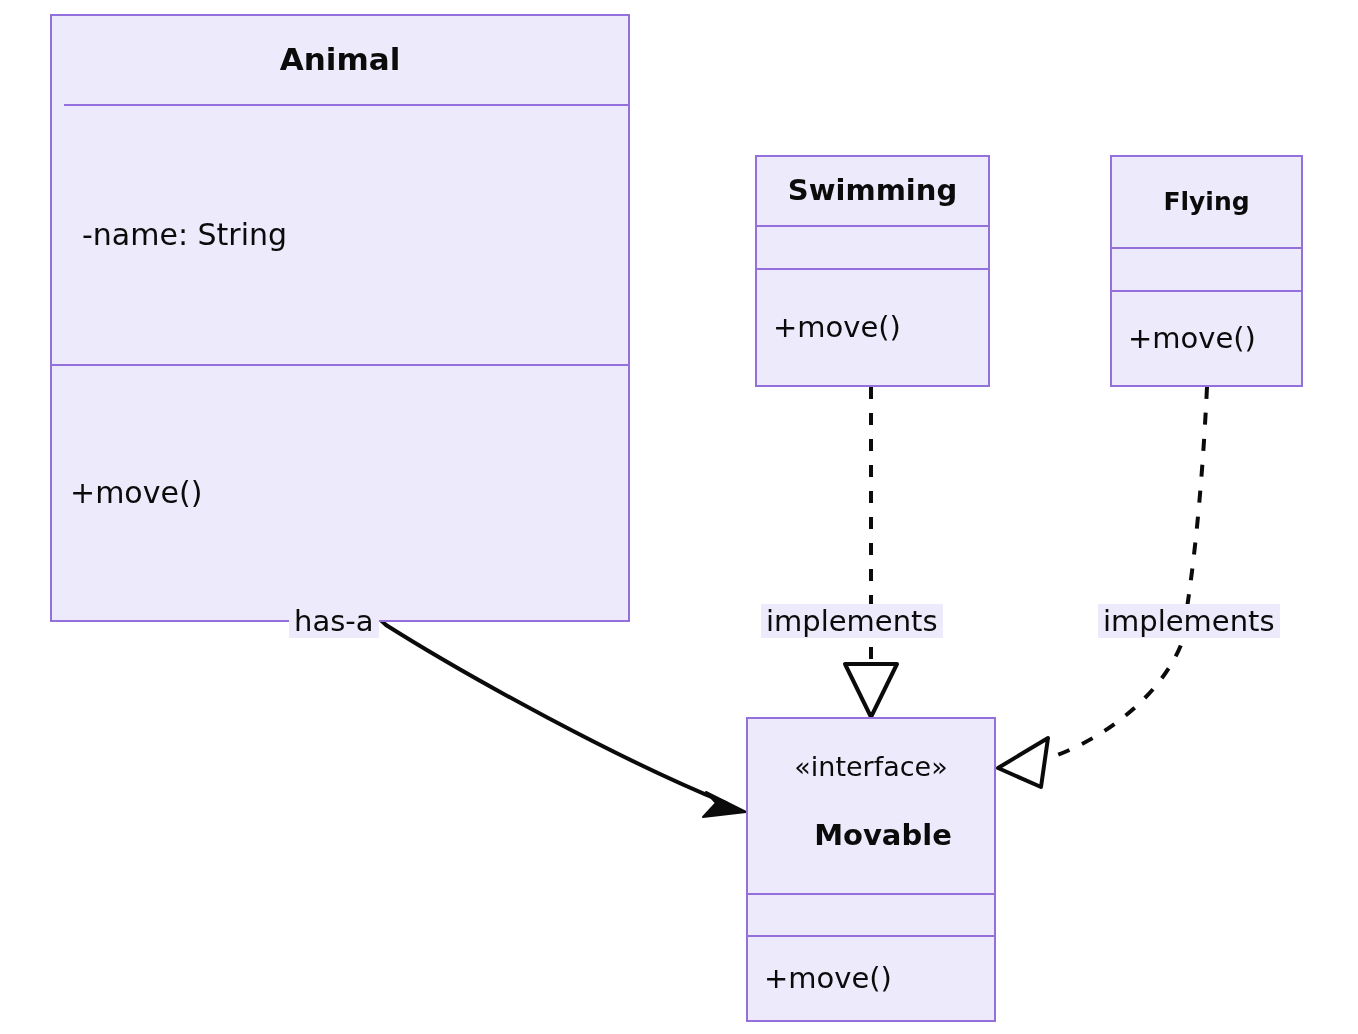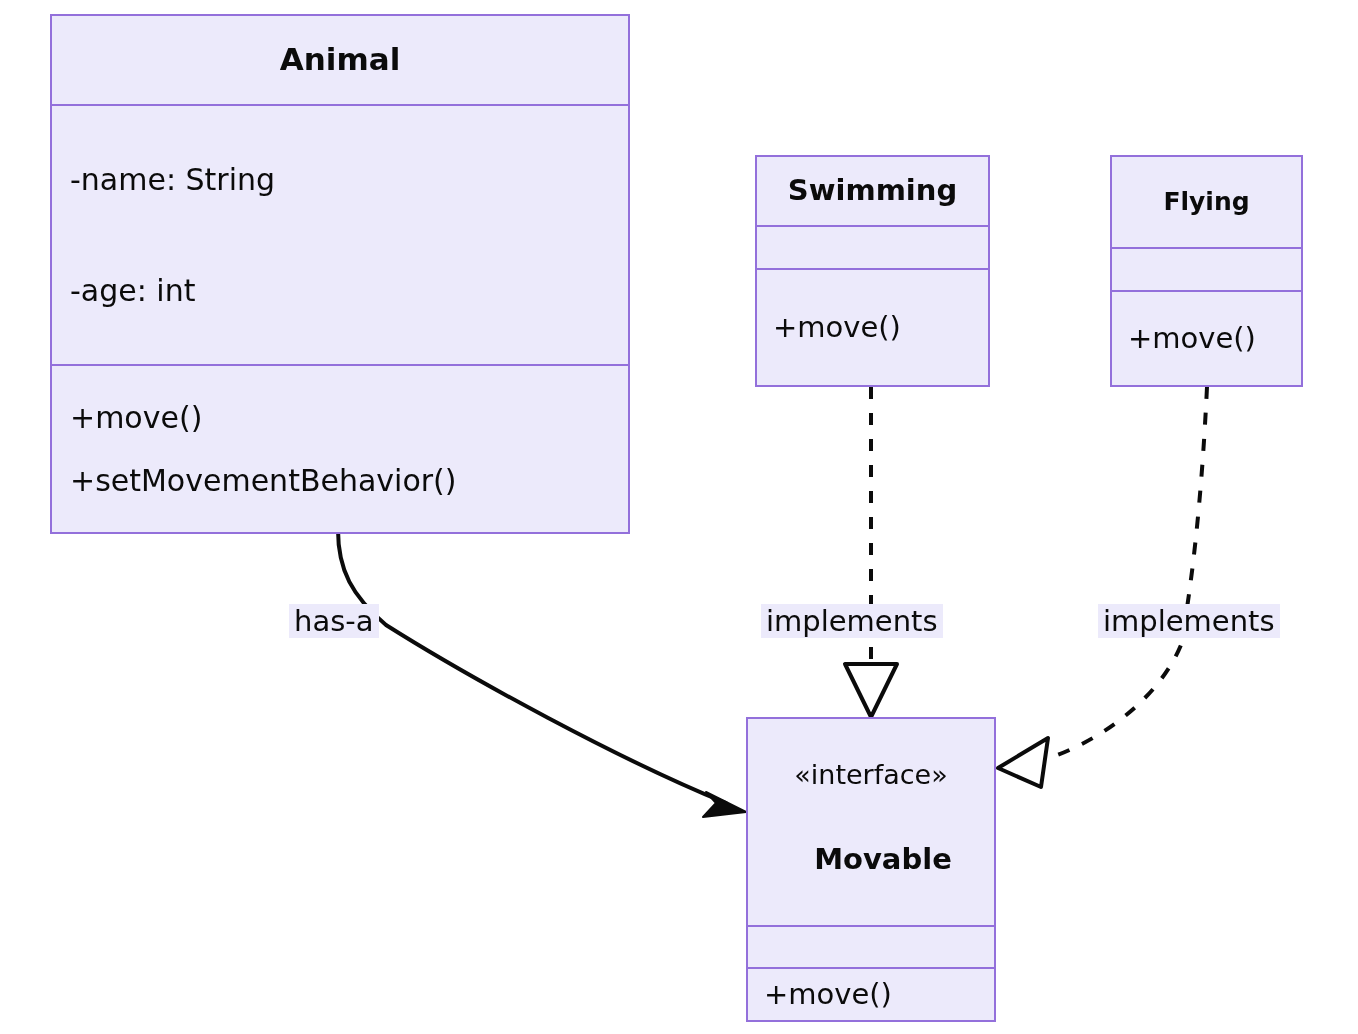--- a/index.html
+++ b/index.html
@@ -59,25 +59,25 @@
   .member {
     color: #0b0b0b;
     padding-left: 18px;
     line-height: 1.2;
   }
   
   #box-animal {
     left: 50px;
     top: 14px;
     width: 580px;
-    height: 520px;
+    height: 608px;
   }
   #box-animal .c-head { height: 88px; }
   #box-animal .cls-title { font-size: 31px; }
-  #box-animal .c-attrs { height: 260px; justify-content: space-around; padding: 18px 0; }
+  #box-animal .c-attrs { height: 260px; justify-content: space-around; padding: 18px 0; margin-left: 12px; }
   #box-animal .c-ops   { flex: 1; justify-content: space-around; padding: 20px 0; }
   #box-animal .member { font-size: 30px; }
 
   
   #box-swimming {
     left: 755px;
     top: 155px;
     width: 235px;
     height: 232px;
   }
@@ -101,21 +101,21 @@
   #box-flying .member { font-size: 29px; padding-left: 16px; }
 
   
   #box-movable {
     left: 746px;
     top: 717px;
     width: 250px;
     height: 305px;
   }
   #box-movable .c-head {
-    height: 206px;
+    height: 174px;
     justify-content: space-around;
     padding: 14px 0 22px;
   }
   #box-movable .cls-stereo { font-size: 27px; }
   #box-movable .cls-title { font-size: 29px; margin-left: 24px; }
   #box-movable .c-attrs { height: 42px; }
   #box-movable .c-ops { flex: 1; }
   #box-movable .member { font-size: 29px; padding-left: 16px; }
 
   .edge-label {
@@ -154,25 +154,23 @@
       <path d="M 998 768 L 1048 738 L 1041 787 Z" fill="#ffffff" stroke="#0b0b0b" stroke-width="4" stroke-linejoin="round"></path>
     </g>
   </svg>
 
   <div class="uml-box" id="box-animal">
     <div class="compartment c-head">
       <div class="cls-title">Animal</div>
     </div>
     <div class="compartment c-attrs divided">
       <div class="member">-name: String</div>
-      <div class="member">-age: int</div>
-    </div>
-    <div class="compartment c-ops divided">
-      <div class="member">+move()</div>
-      <div class="member">+setMovementBehavior()</div>
+    </div>
+    <div class="compartment c-ops divided">
+      <div class="member">+move()</div>
     </div>
   </div>
 
   <div class="uml-box" id="box-swimming">
     <div class="compartment c-head">
       <div class="cls-title">Swimming</div>
     </div>
     <div class="compartment c-attrs divided"></div>
     <div class="compartment c-ops divided">
       <div class="member">+move()</div>

